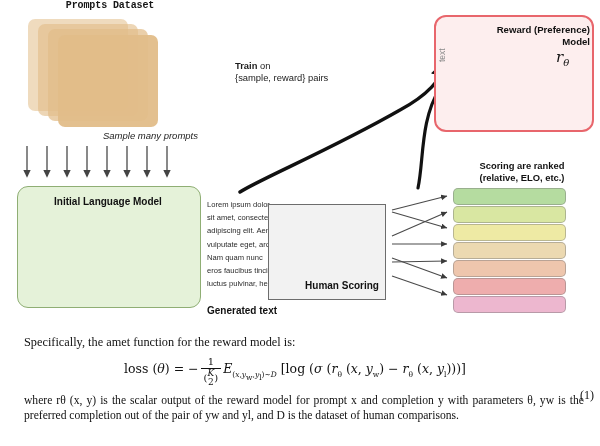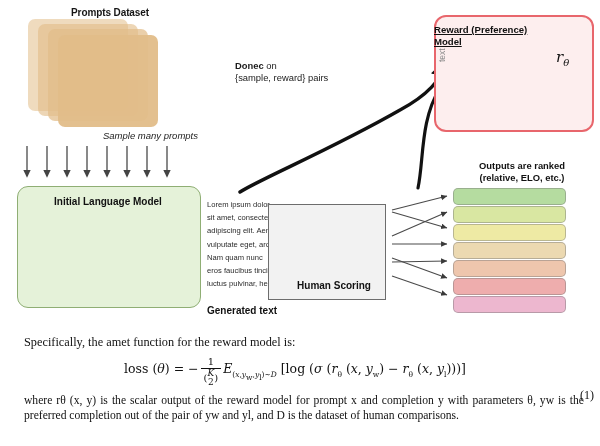--- a/index.html
+++ b/index.html
@@ -5,22 +5,22 @@
   html,body{margin:0;padding:0;}
   body{
     width:600px;height:446px;background:#ffffff;position:relative;
     font-family:"Liberation Sans",sans-serif;overflow:hidden;
   }
   .fig{position:absolute;left:0;top:0;width:600px;height:330px;}
   svg.layer{position:absolute;left:0;top:0;width:600px;height:330px;overflow:visible;}
 
   
   #prompts-title{
-    position:absolute;left:30px;top:7px;width:160px;text-align:center;
-    font-size:10px;font-weight:bold;color:#161616;letter-spacing:-0.1px;
+    position:absolute;left:30px;top:0px;width:160px;text-align:center;
+    font-size:10px;font-weight:bold;color:#161616;letter-spacing:-0.1px;font-family:Liberation Mono, monospace;
   }
   .card{
     position:absolute;border-radius:7px;background:#e2bd89;
   }
   #card1{left:28px;top:19px;width:100px;height:92px;opacity:.55;}
   #card2{left:38px;top:24px;width:100px;height:92px;opacity:.62;}
   #card3{left:48px;top:29px;width:100px;height:92px;opacity:.72;}
   #card4{left:58px;top:35px;width:100px;height:92px;opacity:.95;}
   #sample-caption{
     position:absolute;left:18px;top:130px;width:180px;text-align:right;
@@ -48,38 +48,38 @@
     position:absolute;left:207px;top:305px;font-size:10px;font-weight:bold;color:#111;
   }
 
   
   #human-scoring-box{
     position:absolute;left:268px;top:204px;width:116px;height:94px;
     background:#f2f2f2;border:1px solid #6d6d6d;
   }
   #human-scoring-label{
     position:absolute;left:268px;top:280px;width:132px;text-align:center;
-    font-size:10px;font-weight:bold;color:#111;
+    font-size:10px;font-weight:bold;color:#111;padding-left:8px;
   }
 
   
   #train-caption{
     position:absolute;left:235px;top:60px;width:140px;
     font-size:9.4px;color:#1b1b1b;line-height:12.4px;
   }
   #train-caption b{font-weight:bold;}
 
   
   #reward-box{
     position:absolute;left:434px;top:15px;width:156px;height:113px;
     background:#fdeeee;border:2px solid #e8666c;border-radius:12px;
   }
   #reward-title{
-    position:absolute;left:434px;top:24px;width:156px;text-align:left;
-    font-size:9.6px;font-weight:bold;color:#111;line-height:12px;text-decoration:underline;
+    position:absolute;left:434px;top:24px;width:156px;text-align:right;
+    font-size:9.6px;font-weight:bold;color:#111;line-height:12px;
   }
   #reward-text-label{
     position:absolute;left:437px;top:62px;font-size:8.5px;color:#8a8a8a;
     transform:rotate(-90deg);transform-origin:left top;
   }
   #r-theta{
     position:absolute;left:556px;top:48px;font-size:15px;color:#111;
     font-family:"DejaVu Serif",serif;font-style:italic;
   }
   #r-theta sub{font-size:10px;font-style:italic;}
@@ -281,34 +281,34 @@
     <div class="ln">Nam quam nunc</div>
     <div class="ln">eros faucibus tincid</div>
     <div class="ln">luctus pulvinar, her</div>
   </div>
   <div id="generated-text-label">Generated text</div>
 
   <div id="human-scoring-box"></div>
   <div id="human-scoring-label">Human Scoring</div>
 
   <div id="train-caption">
-    <span><b>Donec</b><span> on</span></span><br>
+    <span><b>Train</b><span> on</span></span><br>
     <span>{sample, reward} pairs</span>
   </div>
 
   <div id="reward-box"></div>
   <div id="reward-title">
     <span>Reward (Preference)</span><br>
     <span>Model</span>
   </div>
   <div id="reward-text-label">text</div>
   <div id="r-theta"><span>r</span><sub>θ</sub></div>
 
   <div id="outputs-title">
-    <span>Outputs are ranked</span><br>
+    <span>Scoring are ranked</span><br>
     <span>(relative, ELO, etc.)</span>
   </div>
   <div class="rankbar" id="bar0" style="top: 188px; background: rgb(181, 220, 160);"></div>
   <div class="rankbar" id="bar1" style="top: 206px; background: rgb(217, 231, 162);"></div>
   <div class="rankbar" id="bar2" style="top: 224px; background: rgb(238, 234, 164);"></div>
   <div class="rankbar" id="bar3" style="top: 242px; background: rgb(236, 217, 177);"></div>
   <div class="rankbar" id="bar4" style="top: 260px; background: rgb(238, 198, 173);"></div>
   <div class="rankbar" id="bar5" style="top: 278px; background: rgb(238, 173, 173);"></div>
   <div class="rankbar" id="bar6" style="top: 296px; background: rgb(237, 183, 207);"></div>
 </div>

